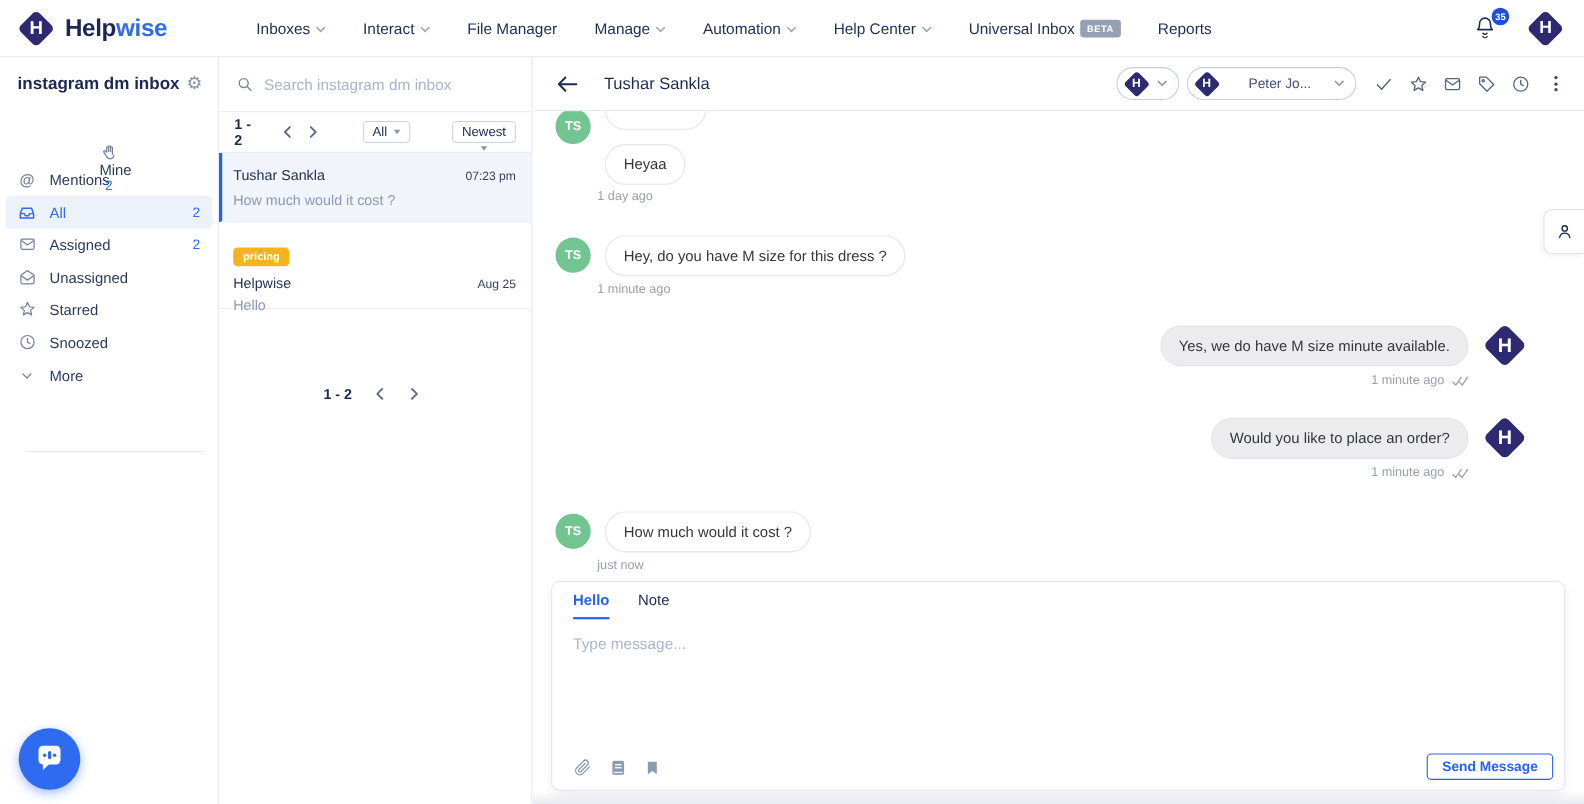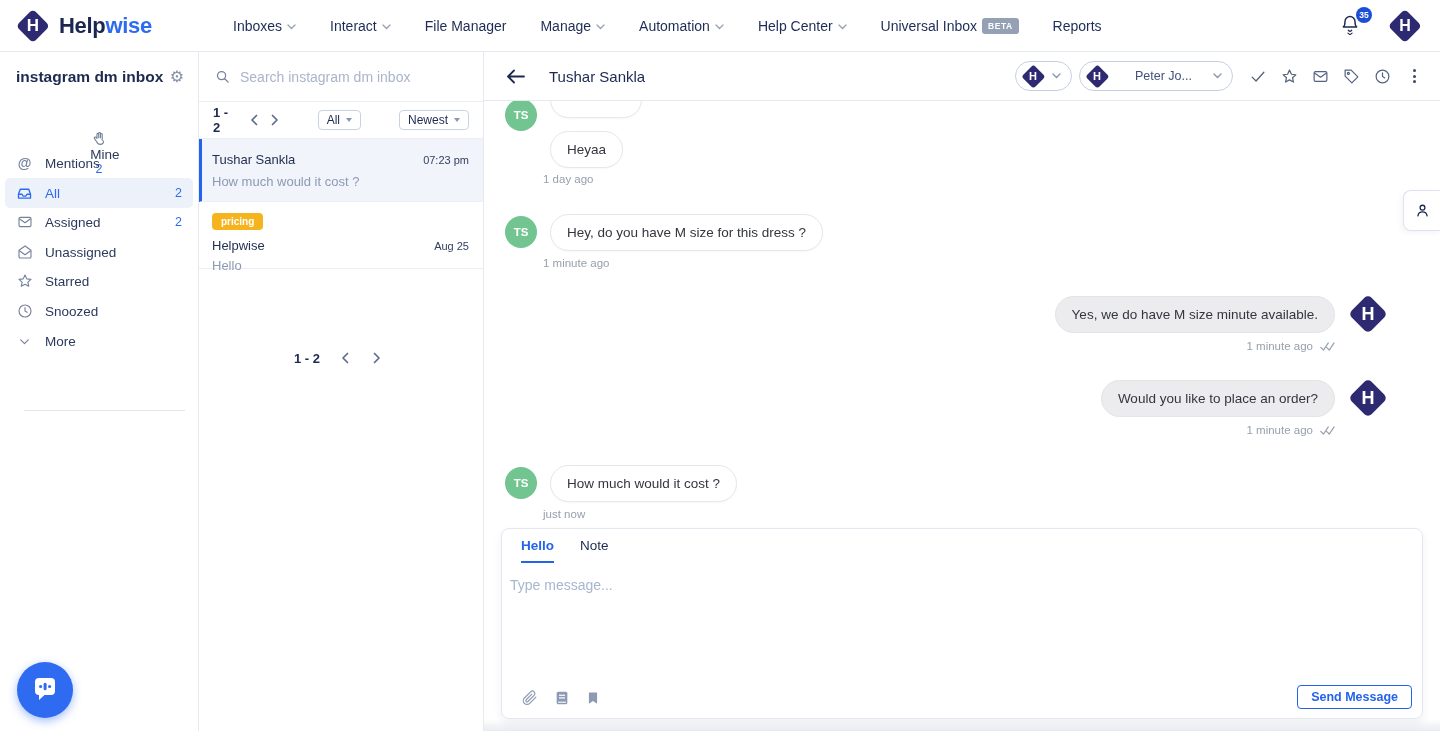--- a/index.html
+++ b/index.html
@@ -69,21 +69,21 @@
   .bubble { position:absolute; font-size:13.5px; color:#33363d; border-radius:19px; padding:10px 16px; white-space:nowrap; }
   .bubble.in { background:#fff; border:1px solid #e7e7ea; box-shadow:0 1px 2px rgba(0,0,0,0.03); }
   .bubble.out { background:#ececee; border:1px solid #e4e4e7; }
   .msgtime { position:absolute; font-size:11.5px; color:#97a0ad; display:flex; align-items:center; gap:6px; }
   .hwavatar { position:absolute; }
 
   .composer { position:absolute; left:17px; top:476px; width:922px; height:191px; background:#fff; border:1px solid #e4e7ef; border-radius:8px; box-shadow:0 4px 10px rgba(30,40,80,0.06); z-index:5; }
   .tabs { position:absolute; left:19px; top:9px; display:flex; gap:26px; }
   .tab { font-size:13.5px; color:#1c2950; cursor:pointer; padding-bottom:8px; }
   .tab.on { color:#2563eb; font-weight:bold; border-bottom:2.5px solid #2563eb; }
-  .composer textarea { position:absolute; left:8px; top:48px; width:880px; height:105px; border:none; outline:none; resize:none; font-family:inherit; font-size:14px; color:#0f766e; background:transparent; }
+  .composer textarea { position:absolute; left:19px; top:48px; width:880px; height:105px; border:none; outline:none; resize:none; font-family:inherit; font-size:14px; color:#0f766e; background:transparent; }
   .composer textarea::placeholder { color:#a9b6cf; }
   .ctoolbar { position:absolute; left:19px; bottom:12px; display:flex; gap:16px; align-items:center; color:#8e9ab3; }
   .ctool { cursor:pointer; display:flex; align-items:center; }
   .sendbtn { position:absolute; right:10px; bottom:9px; border:1.5px solid #2563eb; color:#2563eb; background:#fff; font-size:12.5px; font-weight:600; border-radius:4px; padding:4px 13px; cursor:pointer; font-family:inherit; }
   .bottomstrip { position:absolute; left:0; bottom:0; width:100%; height:12px; background:linear-gradient(#ffffff,#e9ebf1); }
   .contacttoggle { position:absolute; right:0; top:138px; width:37px; height:41px; background:#fff; border:1px solid #dde3ef; border-right:none; border-radius:8px 0 0 8px; box-shadow:-2px 2px 5px rgba(30,40,80,0.05); display:flex; align-items:center; justify-content:center; cursor:pointer; color:#1c2950; z-index:7; }
 
   .widget { position:absolute; left:17px; top:662px; width:56px; height:56px; border-radius:50%; background:#2e6bf0; box-shadow:0 3px 10px rgba(46,107,240,0.45); display:flex; align-items:center; justify-content:center; cursor:pointer; z-index:40; }
 </style>
 </head>
@@ -258,35 +258,35 @@
         </span>
       <span class="pg-chev" style="margin-left:4px;">
           <svg width="8" height="12" viewBox="0 0 8 12" fill="none" stroke="#5d6d8e" stroke-width="1.7" stroke-linecap="round" stroke-linejoin="round">
             <path d="M1.5 1.5L6 6l-4.5 4.5"></path>
           </svg>
         </span>
       <span class="selbtn" style="margin-left:35px;">
         <span>All</span>
           <span class="caret" style="width:0;height:0;border-left:3.5px solid transparent;border-right:3.5px solid transparent;border-top:4.5px solid #8a96af;display:inline-block;"></span>
       </span>
-      <span class="selbtn" style="margin-left:38px;">
+      <span class="selbtn" style="margin-left:38px;flex-direction:column;">
         <span>Newest</span>
           <span class="caret" style="width:0;height:0;border-left:3.5px solid transparent;border-right:3.5px solid transparent;border-top:4.5px solid #8a96af;display:inline-block;"></span>
       </span>
     </div>
 
     <div class="conv sel" style="top:87px;height:63px;">
       <div class="conv-line1">
         <span class="conv-name">Tushar Sankla</span>
         <span class="conv-time">07:23 pm</span>
       </div>
       <div class="conv-prev">How much would it cost ?</div>
     </div>
 
-    <div class="conv" style="top:146px;height:71px;">
+    <div class="conv" style="top:158px;height:71px;">
       <span class="tagchip">pricing</span>
       <div class="conv-line1">
         <span class="conv-name">Helpwise</span>
         <span class="conv-time">Aug 25</span>
       </div>
       <div class="conv-prev" style="margin-top:5px;">Hello</div>
     </div>
 
     <div class="bottompag">
       <span class="pg-num" style="margin-right:4px;">1 - 2</span>

